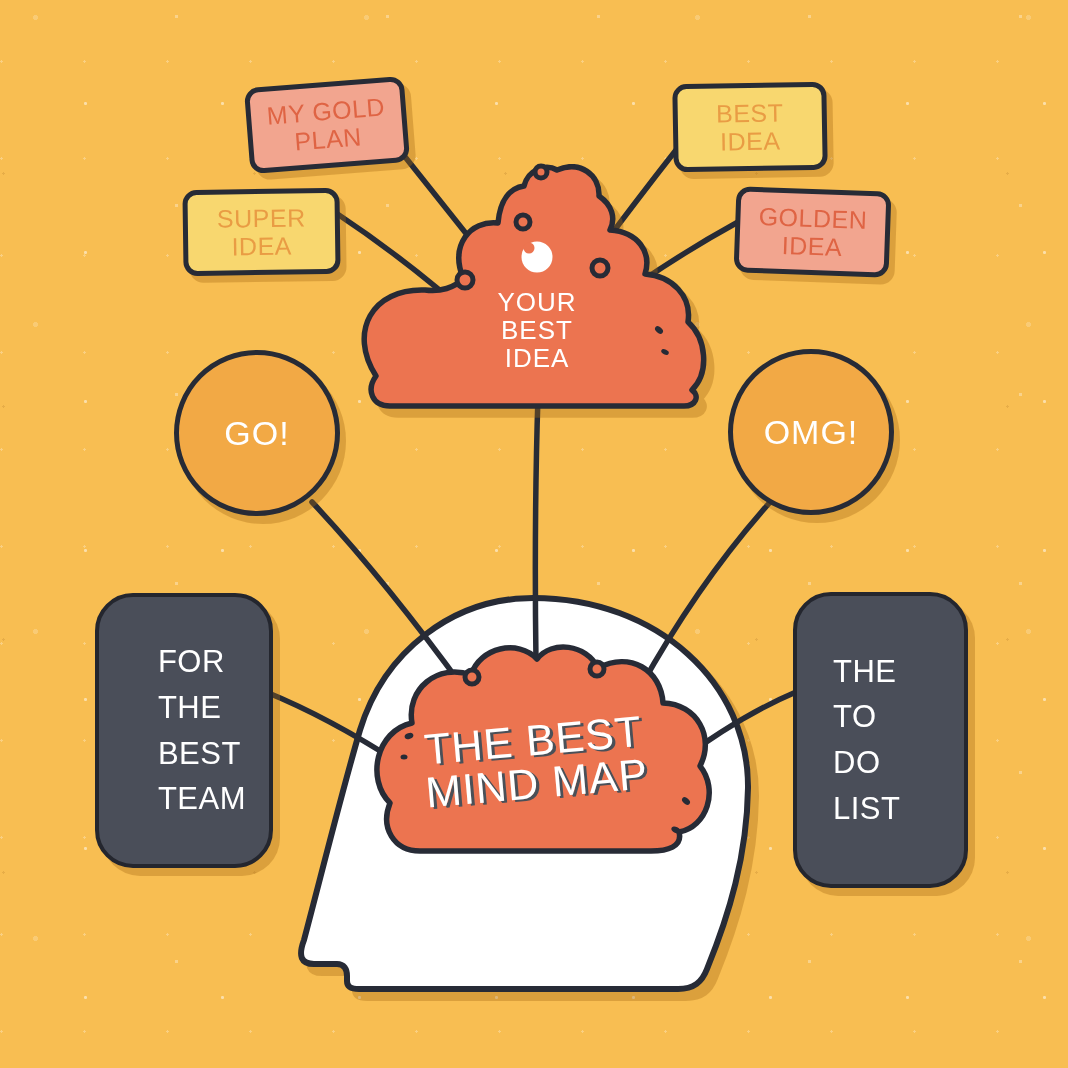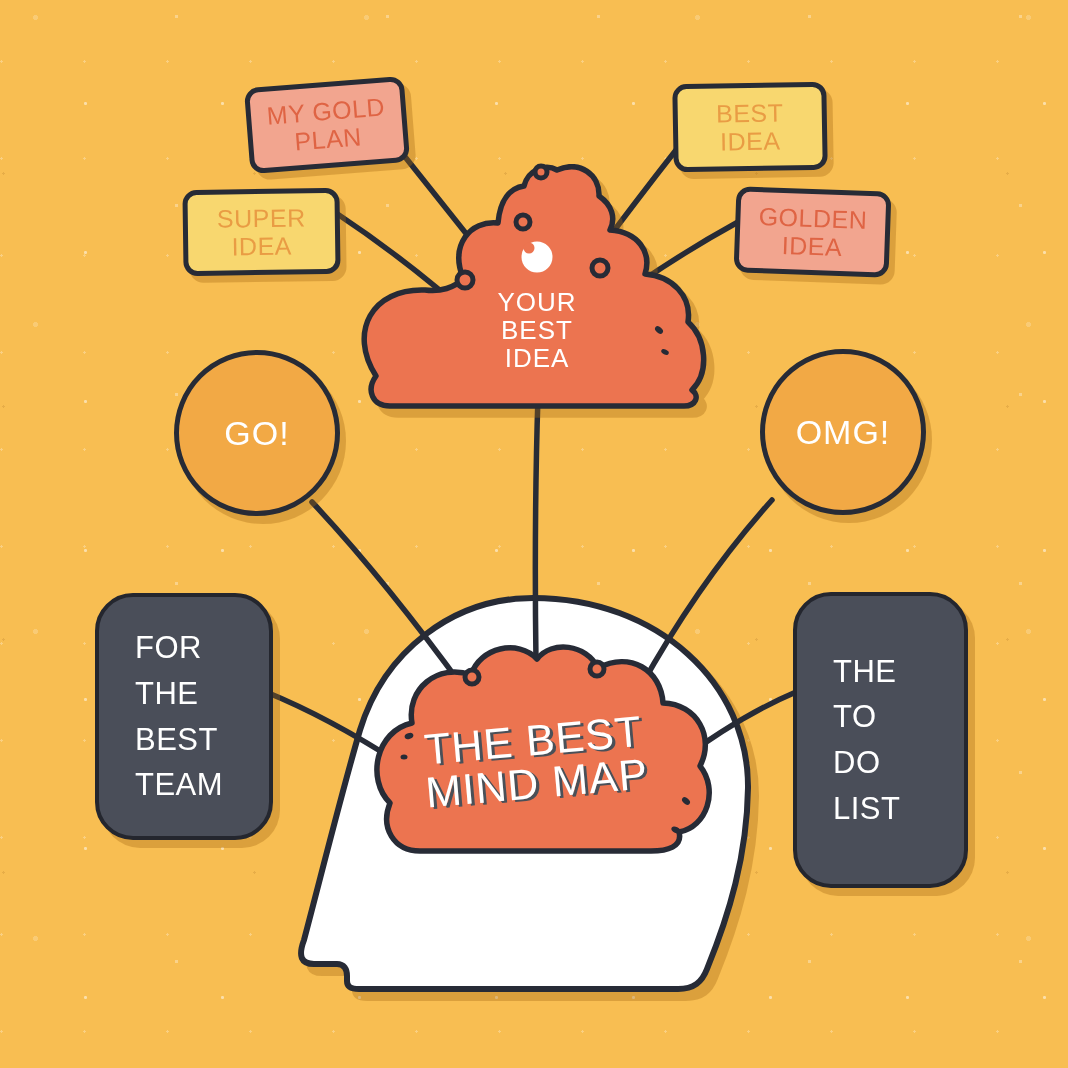--- a/index.html
+++ b/index.html
@@ -149,25 +149,25 @@
 IDEA</span>
   </div>
   <div class="node ideabox salmon" style="left:735px;top:189px;width:155px;height:86px;transform:rotate(2deg);">
     <span class="lbl">GOLDEN
 IDEA</span>
   </div>
 
   <div class="node bubble" style="left:174px;top:350px;">
     <span class="lbl">GO!</span>
   </div>
-  <div class="node bubble" style="left:760px;top:349px;">
+  <div class="node bubble" style="left:728px;top:349px;">
     <span class="lbl">OMG!</span>
   </div>
 
-  <div class="node panel" style="left:95px;top:593px;width:178px;height:247px;">
+  <div class="node panel" style="left:95px;top:593px;width:178px;height:275px;justify-content:center;">
     <span class="lbl">FOR
 THE
 BEST
 TEAM</span>
   </div>
   <div class="node panel" style="left:793px;top:592px;width:175px;height:296px;">
     <span class="lbl">THE
 TO
 DO
 LIST</span>

